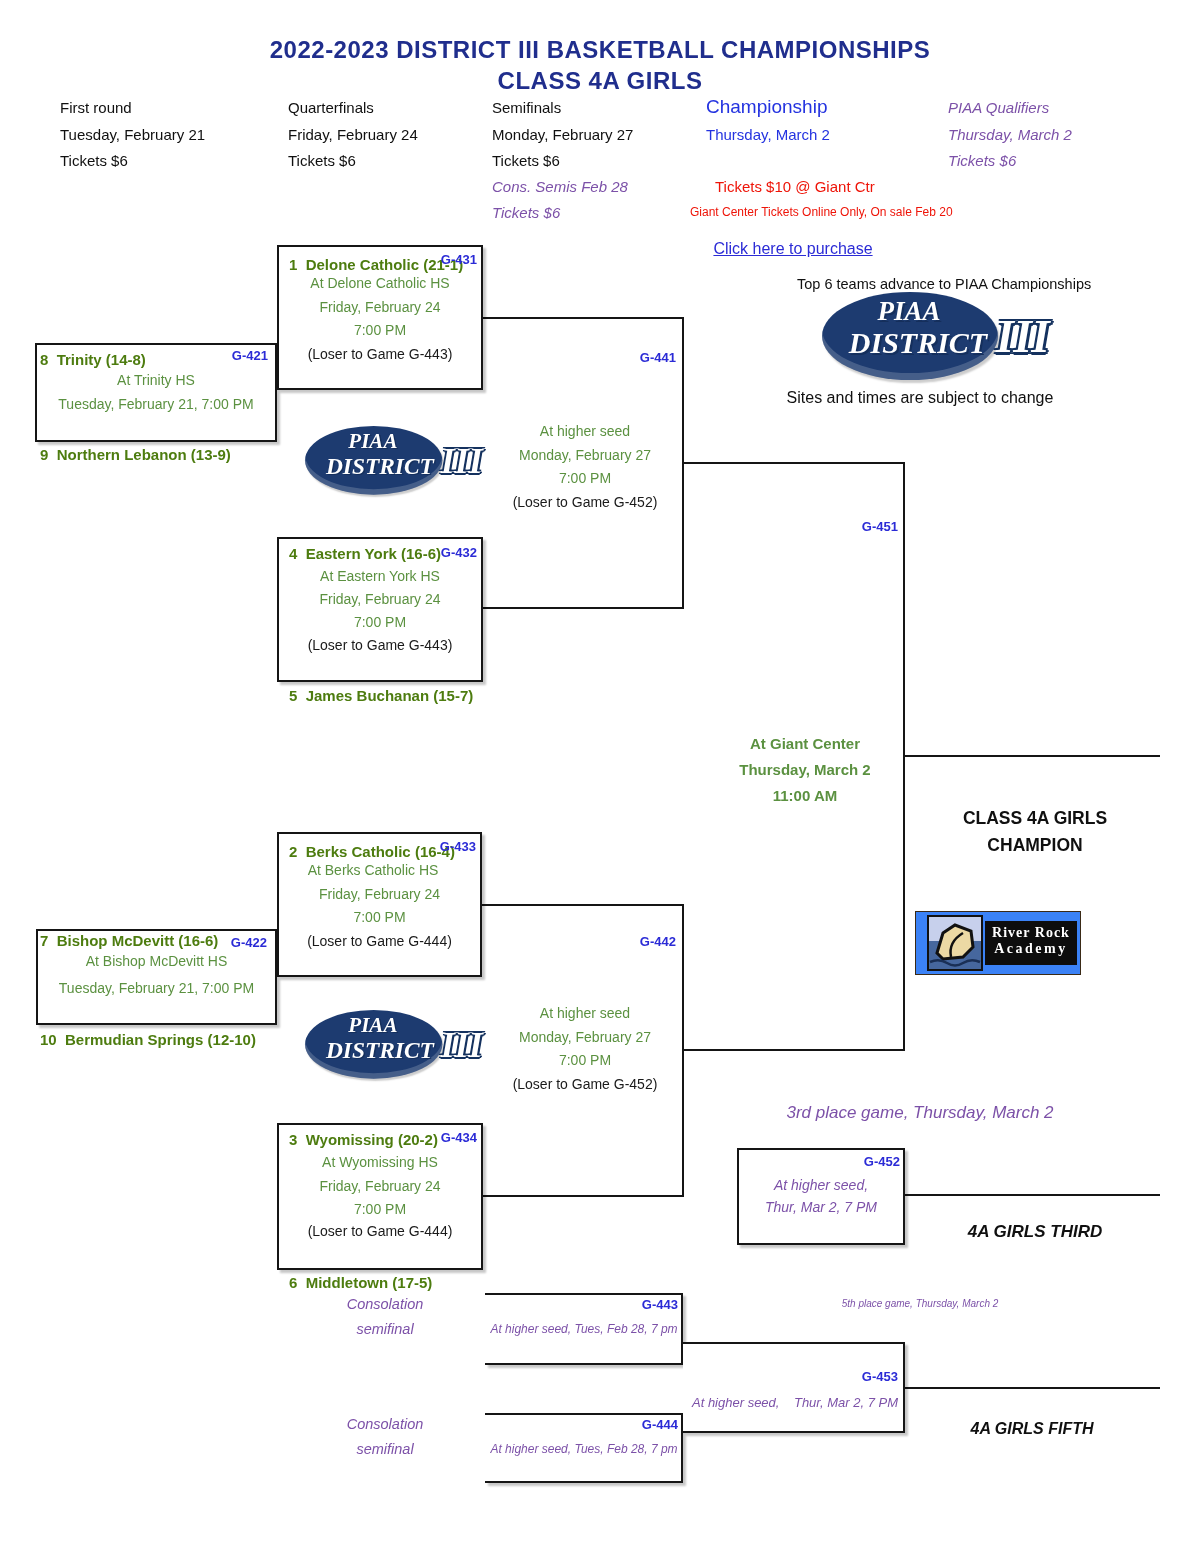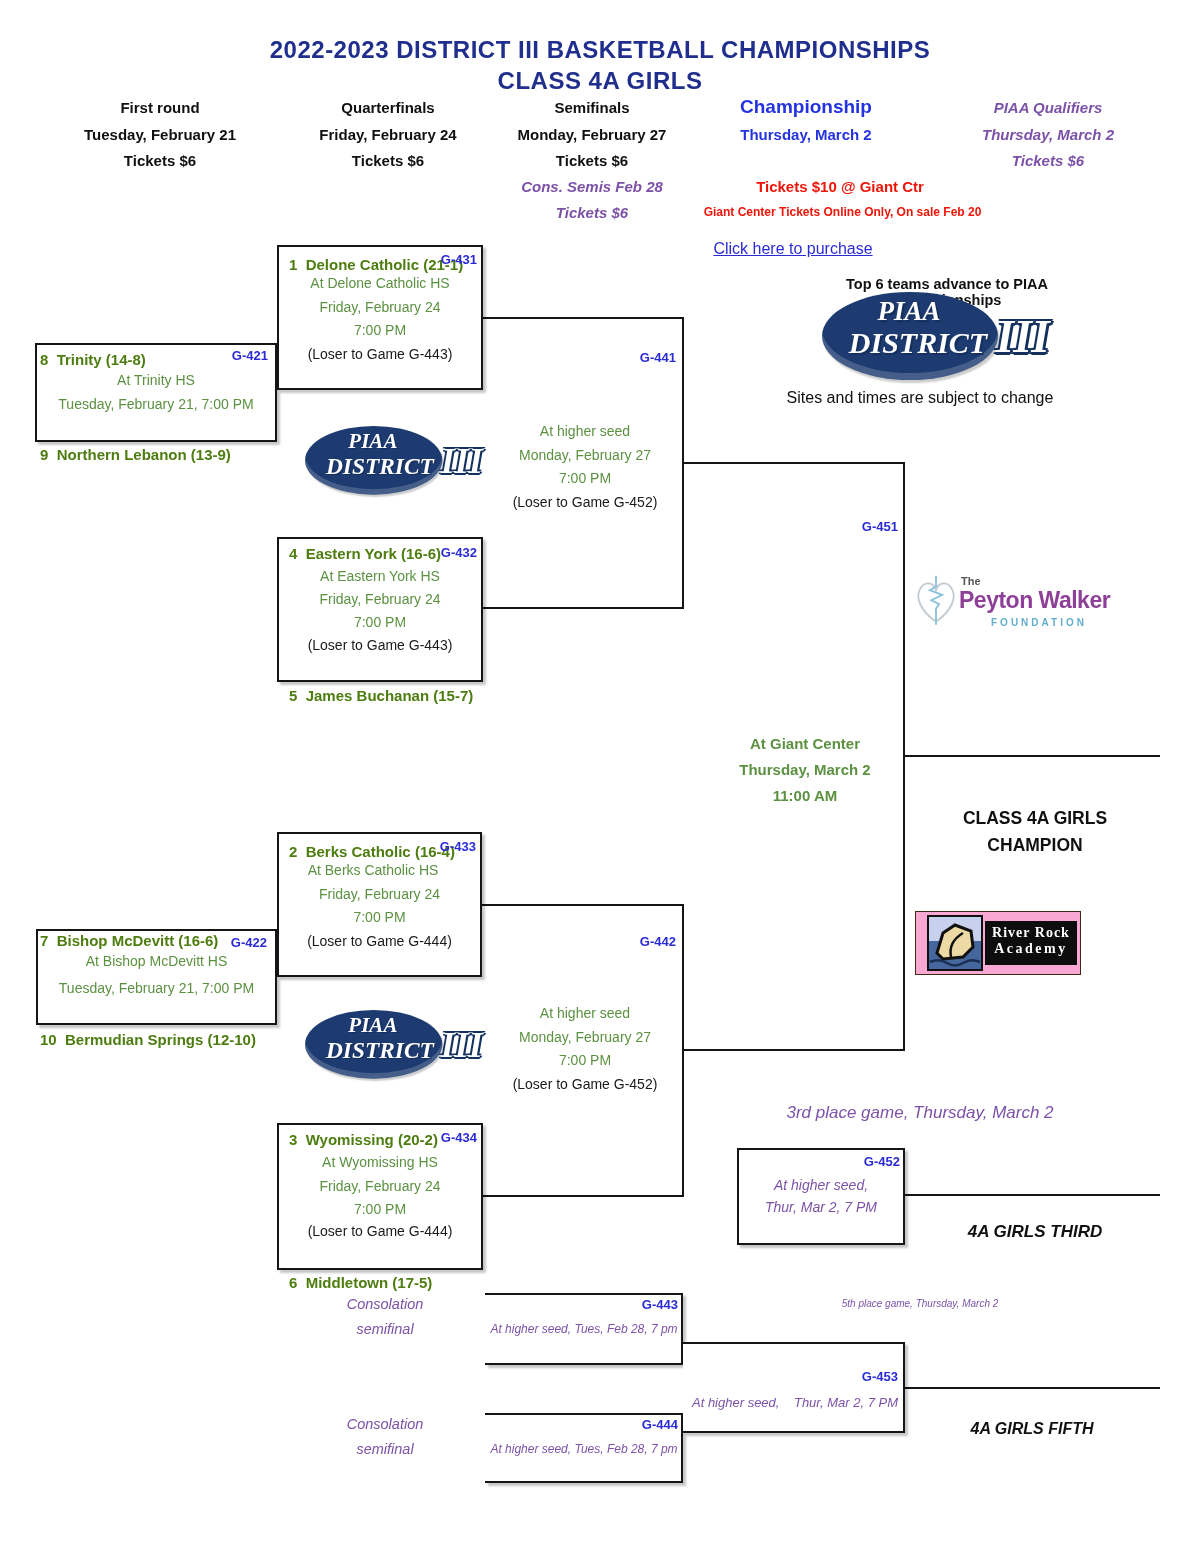--- a/index.html
+++ b/index.html
@@ -12,21 +12,21 @@
   
   .hl { position:absolute; height:2px; background:#151515; }
   .vl { position:absolute; width:2px; background:#151515; }
   
   .gbox { position:absolute; border:2px solid #151515; background:#ffffff;
           box-shadow:3px 3px 2px rgba(0,0,0,0.22); }
   .gbox.noleft { border-left:none; }
   
   .title { position:absolute; font-weight:bold; font-size:24px; color:#202e8d;
            text-align:center; letter-spacing:0.5px; }
-  .hdr  { position:absolute; font-weight:bold; font-size:15px; text-align:center; color:#101010; }
+  .hdr  { position:absolute; font-weight:normal; font-size:15px; text-align:left; color:#101010; }
   .hdr.blue { color:#2433e0; }
   .hdr.big  { font-size:19px; }
   .hdr.purp { color:#7c51a8; font-style:italic; }
   .hdr.red  { color:#ee1408; }
   .hdr.redsm{ color:#ee1408; font-size:12px; }
   .link { position:absolute; font-size:16px; color:#2b2bd6; text-decoration:underline;
           text-align:center; cursor:pointer; }
   .team { position:absolute; font-weight:bold; font-size:15px; color:#4d7c0f; white-space:pre;margin-top:29px; }
   .gid  { position:absolute; font-weight:bold; font-size:13px; color:#2b2bd6; text-align:right; }
   .gtxt { position:absolute; font-size:14px; color:#5b9140; text-align:center; }
@@ -54,21 +54,21 @@
   
   .peyton { position:absolute; width:185px; height:68px; }
   .peyton svg { position:absolute; left:0; top:0; width:46px; height:62px; }
   .peyton-the { position:absolute; left:48px; top:5px; font-size:11px; font-weight:bold; color:#555; }
   .peyton-name { position:absolute; left:46px; top:17px; font-size:23px; font-weight:bold;
     color:#8e3f97; letter-spacing:-0.5px; white-space:nowrap; }
   .peyton-found { position:absolute; left:78px; top:47px; font-size:10px; font-weight:bold;
     color:#64aecd; letter-spacing:3px; white-space:nowrap; }
   
   .rra { position:absolute; left:915px; top:911px; width:166px; height:64px;
-         background:#f9a8d4; border:1px solid #3a2a16; }
+         background:#3b82f6; border:1px solid #3a2a16; }
   .rra-img { position:absolute; left:11px; top:3px; width:56px; height:56px;
     border:2px solid #111; background:linear-gradient(180deg,#c7d0ec 0 46%,#46679e 46% 100%); }
   .rra-img svg { position:absolute; left:0; top:0; width:100%; height:100%; }
   .rra-band { position:absolute; left:69px; top:9px; right:3px; bottom:9px; background:#0d0d0d;
     color:#ffffff; font-family:"Liberation Serif", serif; font-weight:bold; padding-top:4px; }
   .rra-t1 { font-size:14px; letter-spacing:1px; text-align:center; }
   .rra-t2 { font-size:14px; letter-spacing:2.5px; text-align:center; }
 </style>
 </head>
 <body>
@@ -230,29 +230,20 @@
     <div class="piaa-w2">DISTRICT</div>
     <div class="piaa-iii">III</div>
   </div>
   <div class="piaa small" style="left:305px;top:1010px">
     <div class="piaa-ellipse"></div>
     <div class="piaa-w1">PIAA</div>
     <div class="piaa-w2">DISTRICT</div>
     <div class="piaa-iii">III</div>
   </div>
 
-  <div class="peyton" style="left:913px;top:570px">
-    <svg viewBox="0 0 60 70">
-      <path d="M30 62 C10 48 2 30 10 18 C16 9 28 10 30 22 C32 10 44 9 50 18 C58 30 50 48 30 62 Z" fill="none" stroke="#c3ccd4" stroke-width="2.5"></path>
-      <polyline points="30,2 30,16 22,21 38,27 24,34 34,39 30,45 30,66" fill="none" stroke="#8fc3dc" stroke-width="2.5"></polyline>
-    </svg>
-    <div class="peyton-the">The</div>
-    <div class="peyton-name">Peyton Walker</div>
-    <div class="peyton-found">FOUNDATION</div>
-  </div>
 
   <div class="rra">
     <div class="rra-img">
       <svg viewBox="0 0 52 52">
         <path d="M8 36 L14 16 L26 8 L42 14 L44 30 L34 40 L14 42 Z" fill="#ecd9a4" stroke="#111" stroke-width="3"></path>
         <path d="M22 40 C20 30 24 22 34 16" fill="none" stroke="#111" stroke-width="2.5"></path>
         <path d="M1 45 Q10 41 18 46 T34 46 T51 45" fill="none" stroke="#1a2f55" stroke-width="2.5"></path>
       </svg>
     </div>
     <div class="rra-band">

